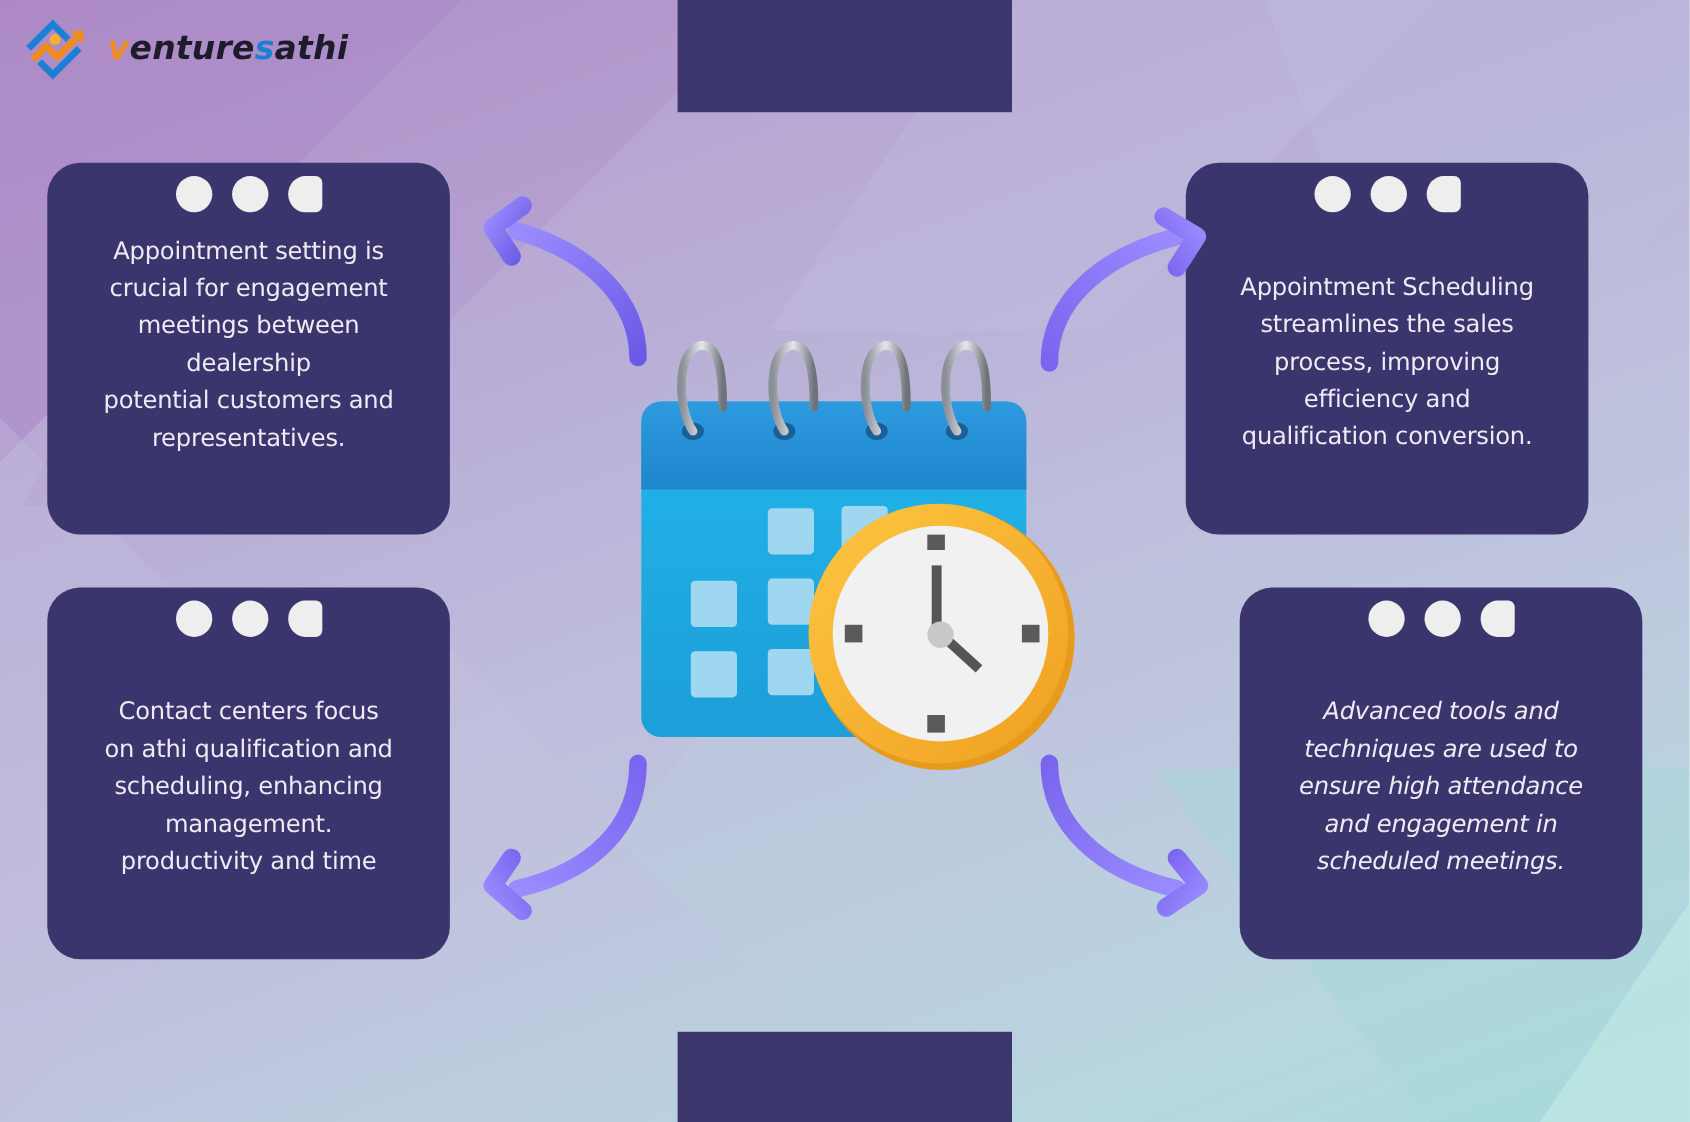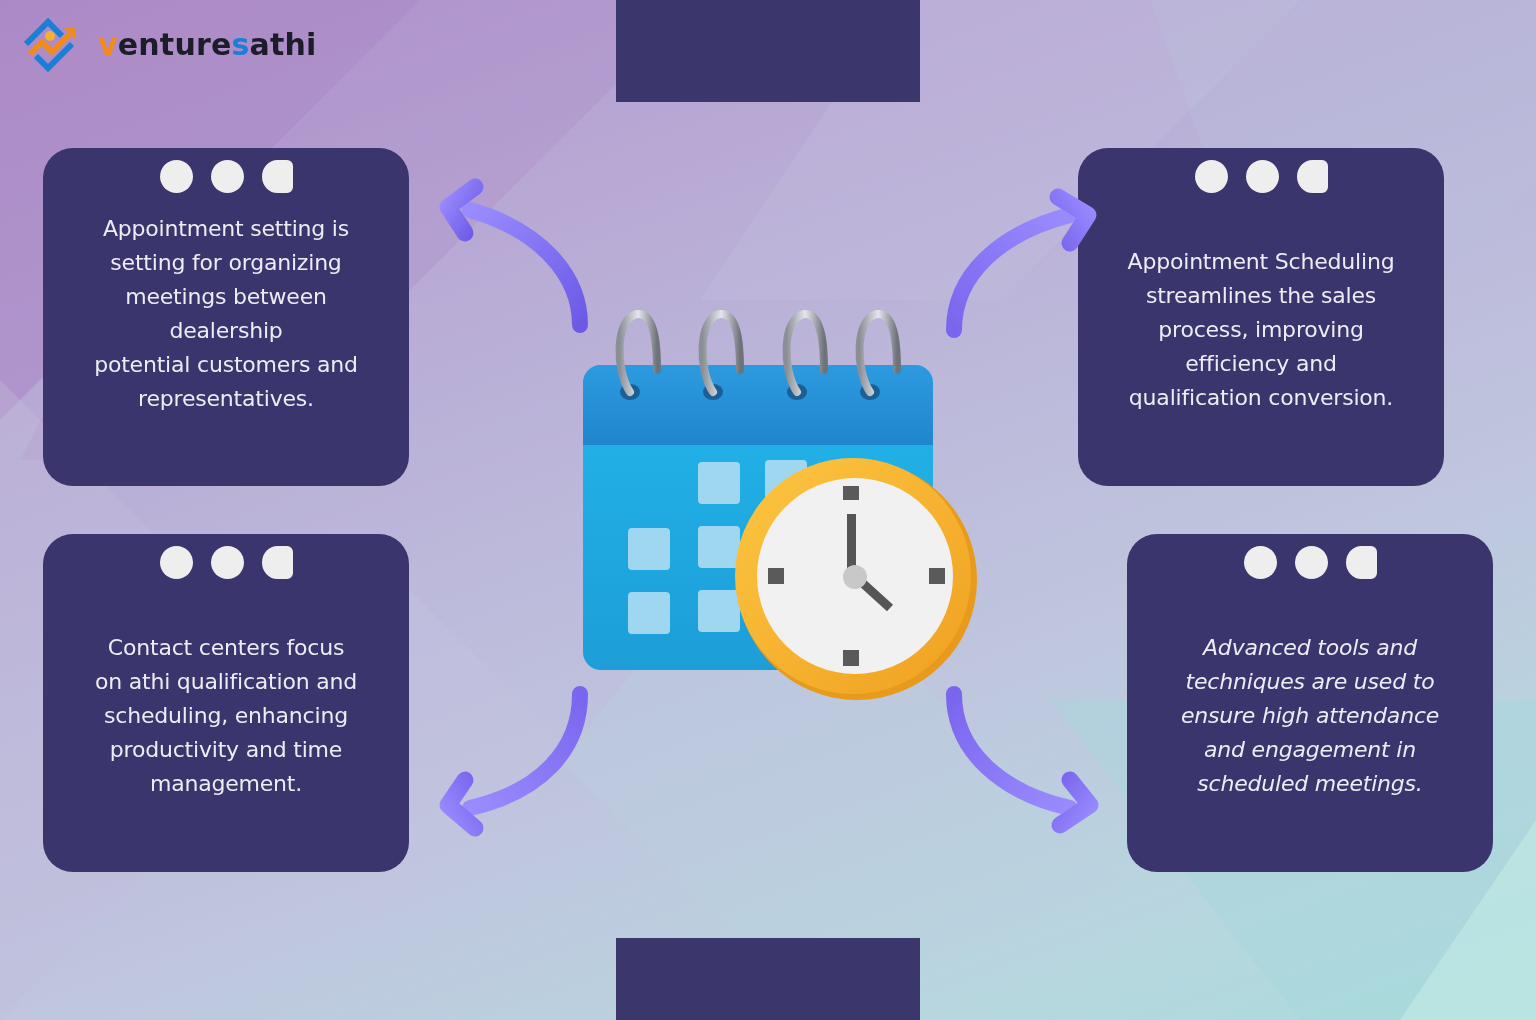--- a/index.html
+++ b/index.html
@@ -12,20 +12,21 @@
     .bg-facets { position: absolute; inset: 0; pointer-events: none; }
 
     .logo {
       position: absolute; left: 18px; top: 14px;
       display: flex; align-items: center; gap: 18px;
     }
     .logo-text {
       font-family: "DejaVu Sans", sans-serif;
       font-size: 30px; font-weight: 600; letter-spacing: 0.2px;
       color: #1c1c2a;
+      font-style: italic;
     }
     .logo-text .v { color: #f08c1e; }
     .logo-text .s { color: #1c7fd6; }
 
     .top-panel, .bottom-panel {
       position: absolute; left: 616px; width: 304px; background: #3b366c;
     }
     .top-panel { top: 0; height: 102px; }
     .bottom-panel { top: 938px; height: 82px; }
 
@@ -89,21 +90,21 @@
 <div class="bottom-panel"></div>
 
 <div class="card" id="card-tl">
   <div class="dots">
     <span class="dot"></span>
     <span class="dot"></span>
     <span class="dot cut"></span>
   </div>
   <div class="text">
     <div>Appointment setting is</div>
-    <div>setting for organizing</div>
+    <div>crucial for engagement</div>
     <div>meetings between</div>
     <div>dealership</div>
     <div>potential customers and</div>
     <div>representatives.</div>
   </div>
 </div>
 
 <div class="card" id="card-tr">
   <div class="dots">
     <span class="dot"></span>
@@ -122,22 +123,22 @@
 <div class="card" id="card-bl">
   <div class="dots">
     <span class="dot"></span>
     <span class="dot"></span>
     <span class="dot cut"></span>
   </div>
   <div class="text">
     <div>Contact centers focus</div>
     <div>on athi qualification and</div>
     <div>scheduling, enhancing</div>
+    <div>management.</div>
     <div>productivity and time</div>
-    <div>management.</div>
   </div>
 </div>
 
 <div class="card" id="card-br">
   <div class="dots">
     <span class="dot"></span>
     <span class="dot"></span>
     <span class="dot cut"></span>
   </div>
   <div class="text">

